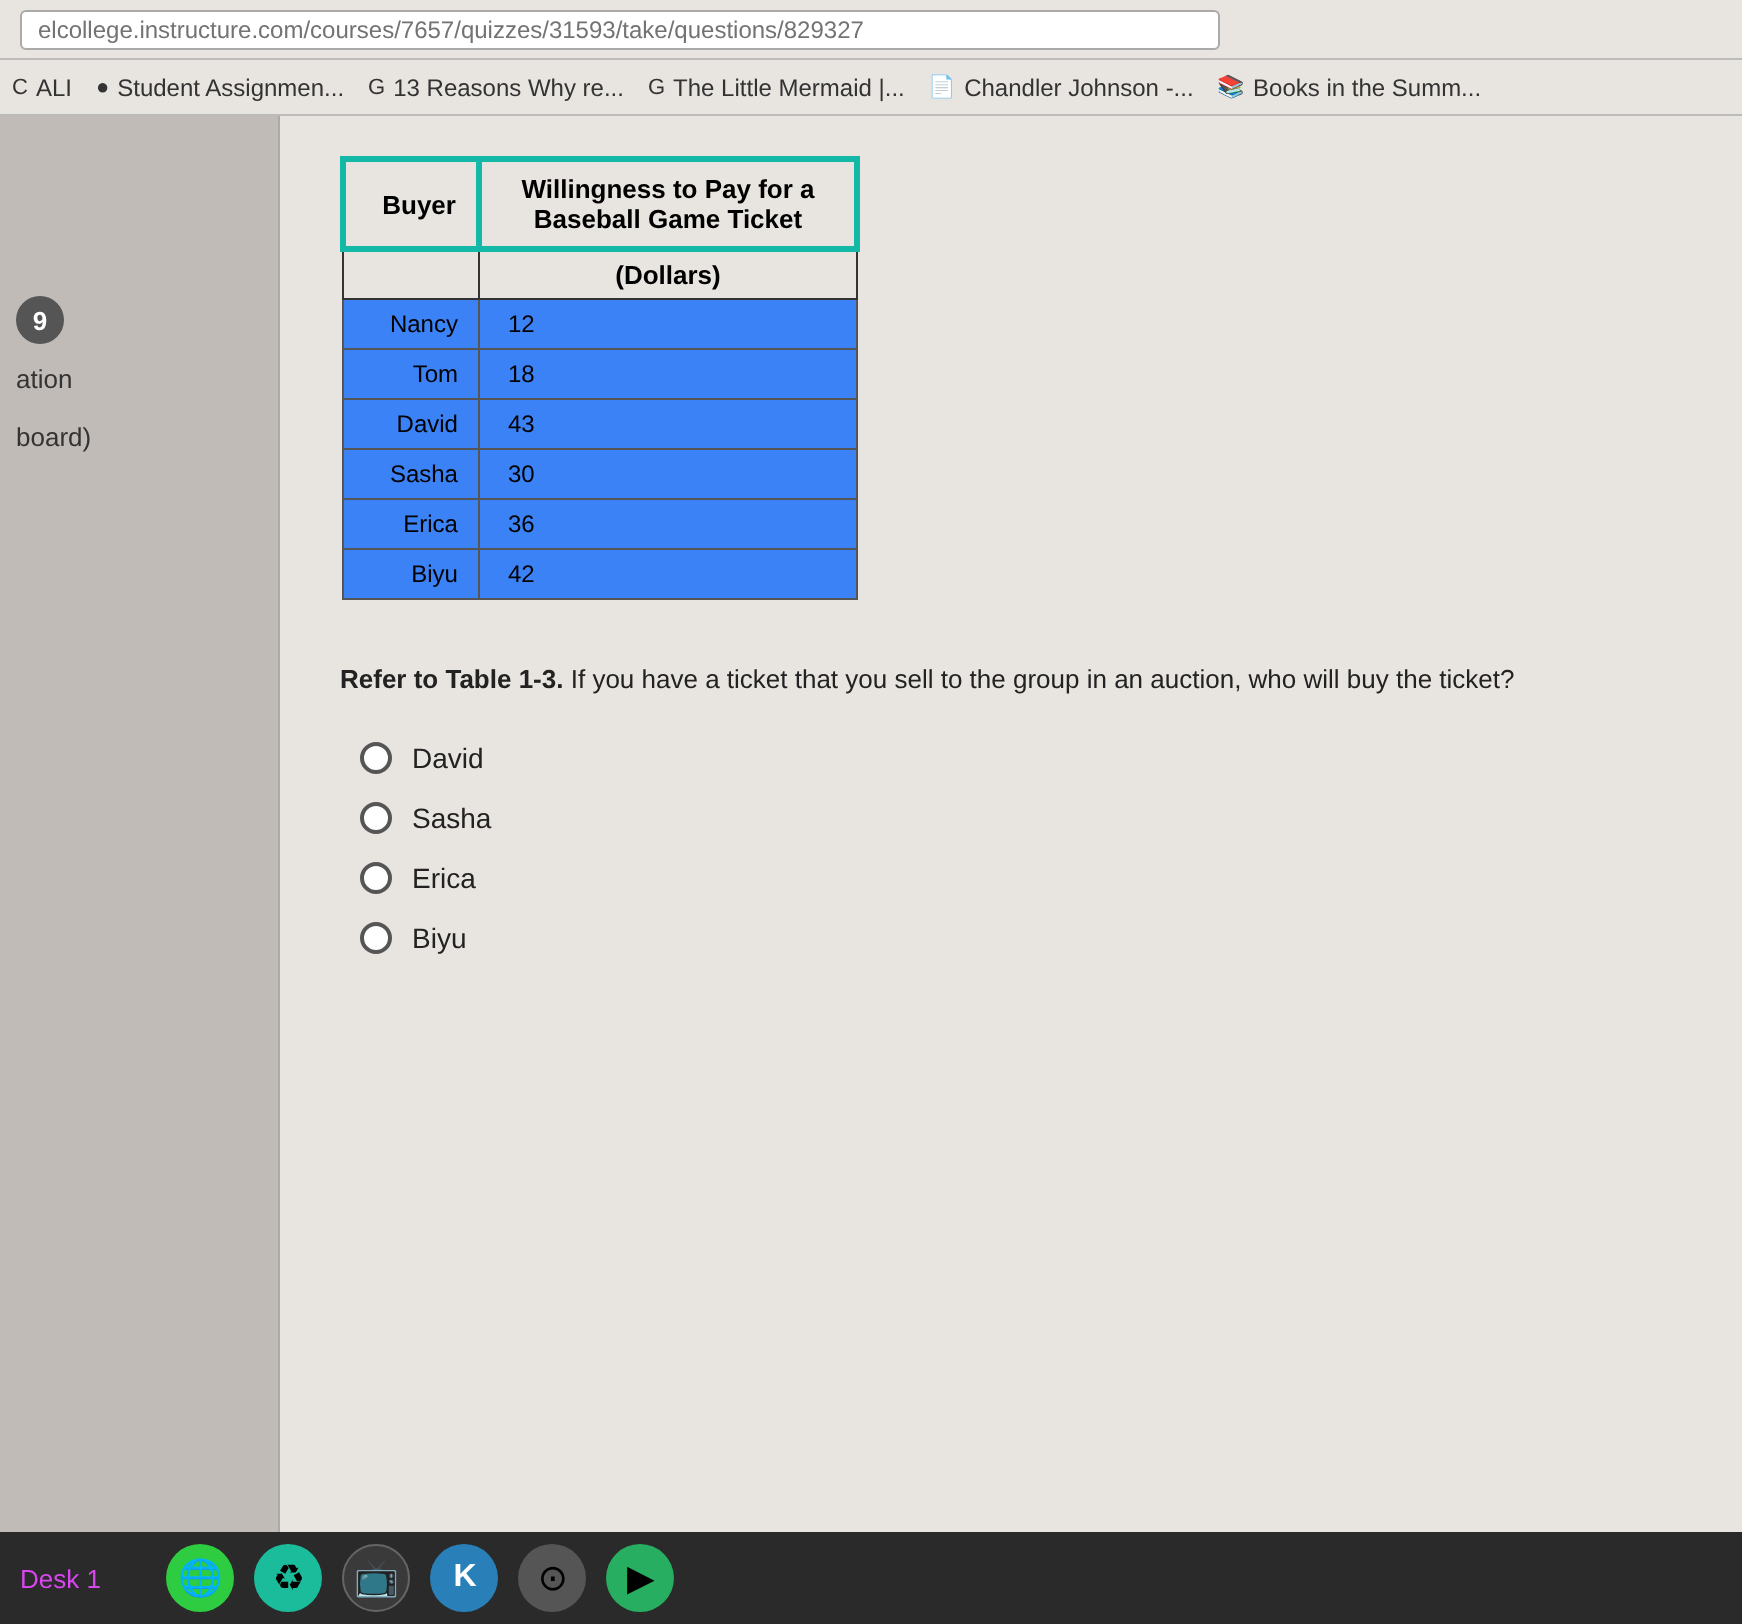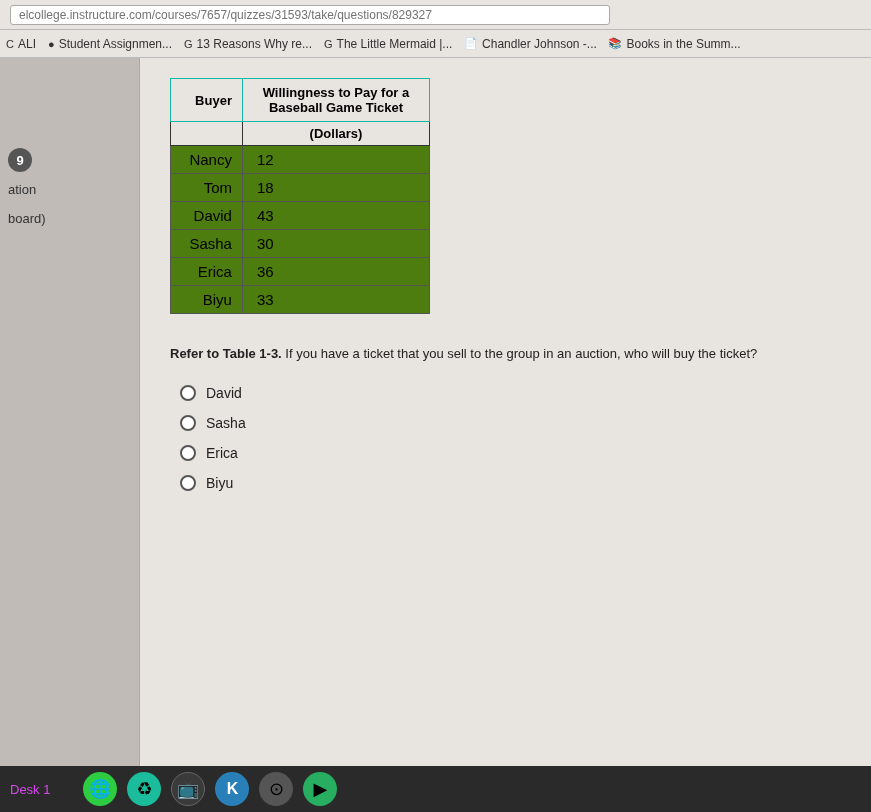--- a/index.html
+++ b/index.html
@@ -103,43 +103,43 @@
 
     
     .table-container {
       margin-bottom: 30px;
     }
     table {
       border-collapse: collapse;
       min-width: 260px;
     }
     .table-header-row th {
-      border: 1px solid #14b8a6;
+      border: 3px solid #14b8a6;
       padding: 6px 14px;
       text-align: center;
       font-weight: bold;
       font-size: 13px;
       background: #e8e4df;
     }
     .table-header-row th.buyer-col {
       text-align: right;
       padding-right: 10px;
     }
     .sub-header th {
       border: 1px solid #333;
       padding: 4px 28px;
       text-align: center;
       font-size: 13px;
       background: #e8e4df;
     }
     table tbody tr td {
       border: 1px solid #555;
       padding: 5px 14px;
-      font-size: 15px;
-      background: #4d7c0f;
+      font-size: 12px;
+      background: #3b82f6;
     }
     table tbody tr td.buyer-name {
       text-align: right;
       padding-right: 10px;
     }
     table tbody tr td.dollar-value {
       text-align: left;
       margin-top: 47px;
     }
 
@@ -286,21 +286,21 @@
             <tr>
       <td class="buyer-name">Sasha</td>
       <td class="dollar-value">30</td>
     </tr>
             <tr>
       <td class="buyer-name">Erica</td>
       <td class="dollar-value">36</td>
     </tr>
             <tr>
       <td class="buyer-name">Biyu</td>
-      <td class="dollar-value">33</td>
+      <td class="dollar-value">42</td>
     </tr>
           </tbody>
       </table>
     </div>
 
     <div class="question-text">
       <strong>Refer to Table 1-3.</strong>
       <span> If you have a ticket that you sell to the group in an auction, who will buy the ticket?</span>
     </div>
 

